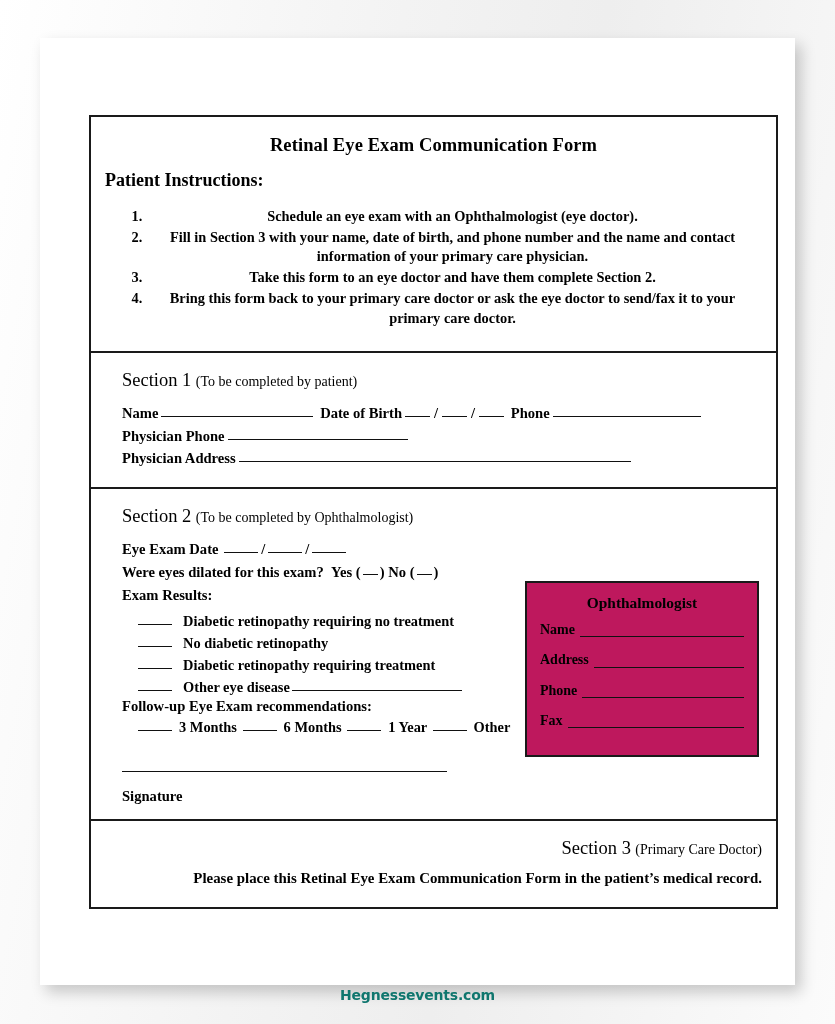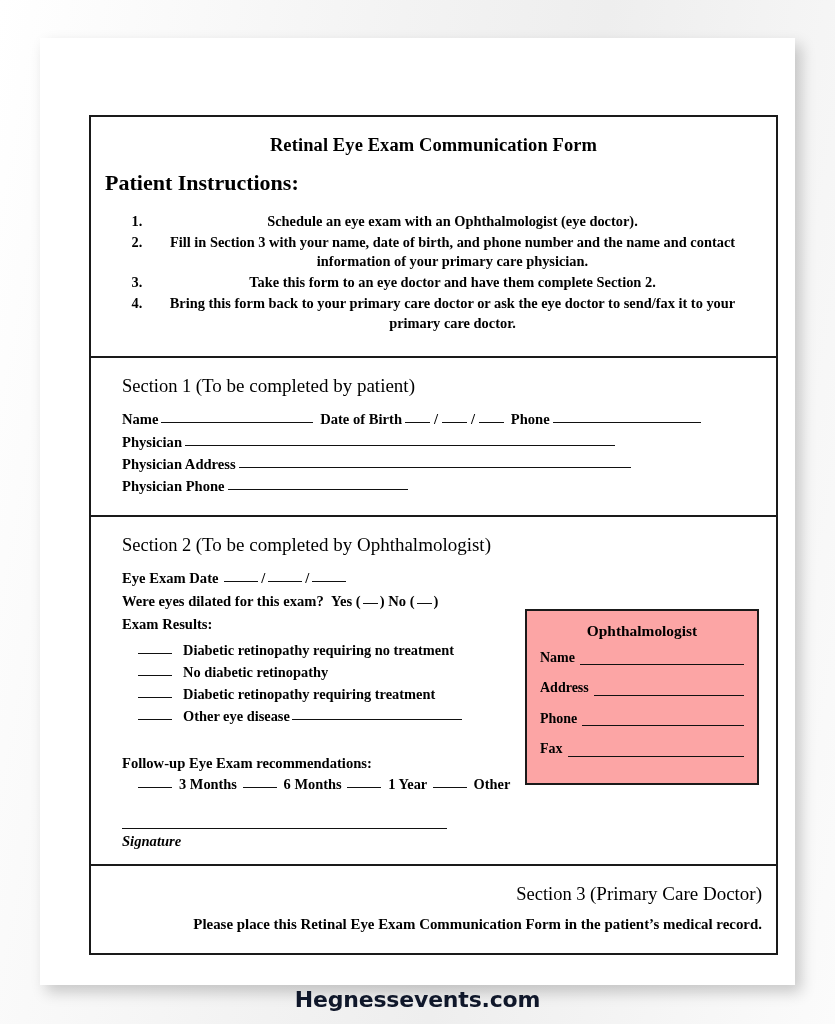--- a/index.html
+++ b/index.html
@@ -59,21 +59,21 @@
   }
   #form-title {
     text-align: center;
     font-weight: bold;
     font-size: 18.5px;
     letter-spacing: 0.1px;
     margin: 6px 0 14px 0;
   }
   #instructions-heading {
     font-weight: bold;
-    font-size: 22px;
+    font-size: 18px;
     margin: 0 0 16px 0;
   }
   ol.instructions {
     margin: 10px;
     padding: 0 0 0 31px;
     list-style-position: outside;
     text-align: center;
   }
   ol.instructions li {
     font-weight: bold;
@@ -90,21 +90,21 @@
   .section-head {
     margin: 0 0 11px 0;
     font-size: 17.5px;
   }
   .section-head .sec-name {
     font-weight: normal;
     font-size: 18.5px;
   }
   .section-head .sec-sub {
     font-weight: normal;
-    font-size: 19px;
+    font-size: 14px;
   }
 
   
   #band-s1 {
     padding: 17px 14px 18px 31px;
   }
   .s1-row {
     font-weight: bold;
     font-size: 14.6px;
     line-height: 1.52;
@@ -173,21 +173,21 @@
     font-weight: bold;
     font-size: 14.4px;
     line-height: 1.53;
     white-space: nowrap;
   }
   ul.results li .lbl { padding-left: 9px; }
 
   #followup-head {
     font-weight: bold;
     font-size: 14.6px;
-    margin-top: 28px;
+    margin-top: 0;
   }
   #followup-opts {
     font-weight: bold;
     font-size: 14.4px;
     padding-left: 14px;
     margin-top: 2px;
     white-space: nowrap;
   }
   #followup-opts .gap { padding-left: 5px; }
 
@@ -196,35 +196,34 @@
     margin-top: 34px;
     width: 325px;
   }
   #signature-rule {
     border-bottom: 1.4px solid #111;
     height: 1px;
   }
   #signature-label {
     font-weight: bold;
     font-size: 14.6px;
-    margin-top: 4px;
-    font-style: italic;
+    margin-top: 16px;
   }
 
   
   #oph-card {
     position: absolute;
     right: 17px;
     top: 92px;
     width: 234px;
     height: 176px;
     border: 2px solid #1a1a1a;
     box-sizing: border-box;
     padding: 11px 13px 0 13px;
-    background: #fca5a5;
+    background: #be185d;
   }
   #oph-title {
     text-align: center;
     font-weight: bold;
     font-size: 15.4px;
     margin-bottom: 10px;
   }
   .oph-row {
     font-weight: bold;
     font-size: 14px;
@@ -254,22 +253,22 @@
 
   
   #footer {
     position: absolute;
     left: 0;
     right: 0;
     top: 949px;
     text-align: center;
     font-family: "DejaVu Sans", sans-serif;
     font-weight: bold;
-    font-size: 22px;
-    color: #0f172a;
+    font-size: 14px;
+    color: #0f766e;
     letter-spacing: -0.2px;
   }
 </style>
 </head>
 <body>
 
 <div id="backdrop"></div>
 
 <div id="page">
 
@@ -293,30 +292,27 @@
         <span class="sec-name">Section 1</span>
         <span class="sec-sub">(To be completed by patient)</span>
       </div>
 
       <div class="s1-row">
         <span>Name</span><span class="rule w-name"></span>
         <span>Date of Birth</span><span class="rule w-dob"></span><span class="slash">/</span><span class="rule w-dob"></span><span class="slash">/</span><span class="rule w-dob"></span>
         <span>Phone</span><span class="rule w-phone"></span>
       </div>
 
+
       <div class="s1-row">
-        <span>Physician</span><span class="rule w-phys"></span>
+        <span>Physician Phone</span><span class="rule w-pphone"></span>
       </div>
 
       <div class="s1-row">
         <span>Physician Address</span><span class="rule w-addr"></span>
-      </div>
-
-      <div class="s1-row">
-        <span>Physician Phone</span><span class="rule w-pphone"></span>
       </div>
     </div>
 
     <div class="band" id="band-s2">
 
       <div id="s2-left">
         <div class="section-head">
           <span class="sec-name">Section 2</span>
           <span class="sec-sub">(To be completed by Ophthalmologist)</span>
         </div>

